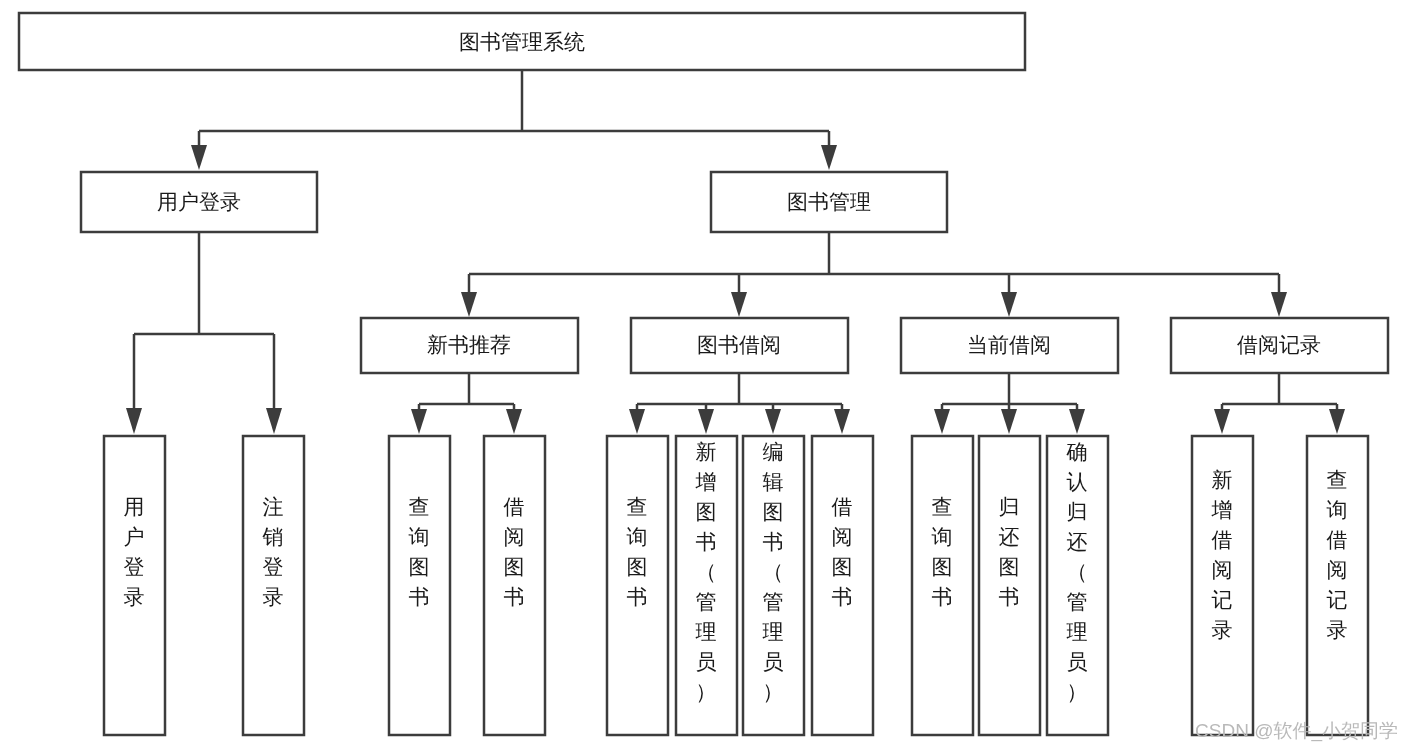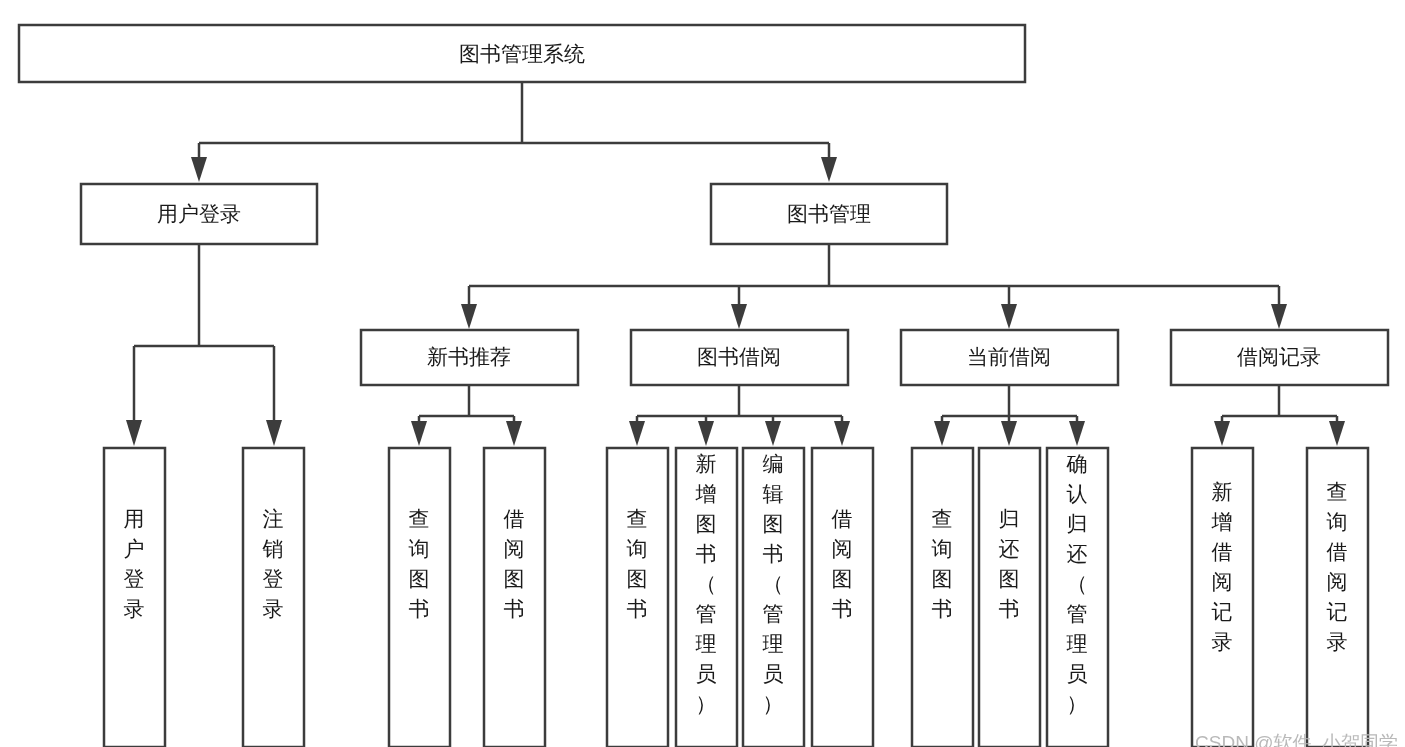--- a/index.html
+++ b/index.html
@@ -9,21 +9,21 @@
   }
   body {
     width: 1405px;
     height: 747px;
     font-family: "Liberation Sans", "DejaVu Sans", sans-serif;
     overflow: hidden;
     position: relative;
   }
   #diagram-root {
     position: absolute;
-    left: 0; top: 12px;
+    left: 0; top: 0;
     width: 1405px;
     height: 609px;
   }
   svg.diagram-canvas {
     display: block;
     width: 1405px;
     height: 747px;
   }
   .node-box {
     fill: #ffffff;

